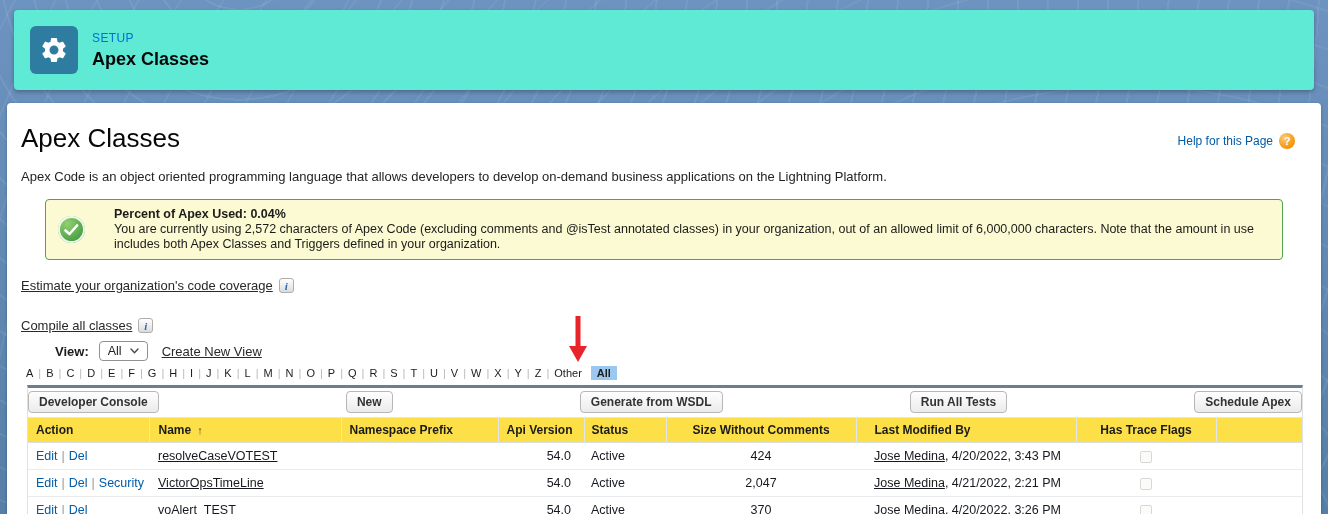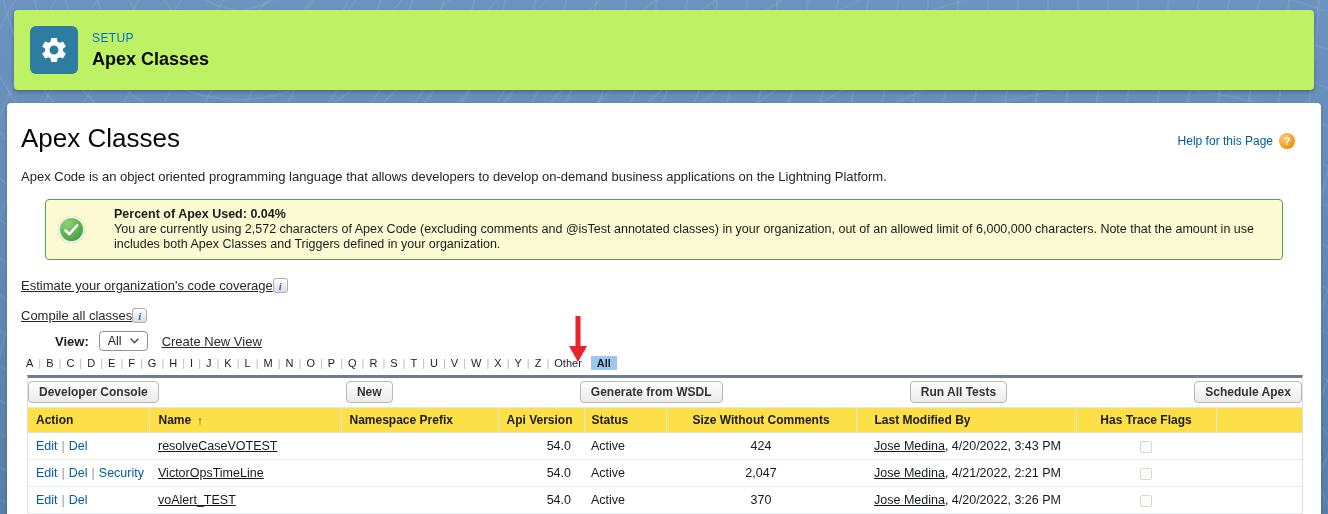--- a/index.html
+++ b/index.html
@@ -10,21 +10,21 @@
     background-image:
       repeating-radial-gradient(circle at 18% -10%, rgba(255,255,255,.07) 0 2px, transparent 2px 30px),
       repeating-radial-gradient(circle at 85% 115%, rgba(255,255,255,.06) 0 2px, transparent 2px 36px),
       linear-gradient(180deg,#6d93c0 0%,#567fa7 100%);
   }
   a { cursor:pointer; }
 
   
   .header-card{
     position:absolute; left:14px; top:10px; right:14px; height:80px;
-    background:#bef264; border-radius:4px; box-shadow:0 2px 4px rgba(0,0,0,.28);
+    background:#5eead4; border-radius:4px; box-shadow:0 2px 4px rgba(0,0,0,.28);
     display:flex; align-items:center; padding:0 16px; gap:14px;
   }
   .gear-box{
     width:48px; height:48px; border-radius:6px; background:#2e7da0; flex:0 0 auto;
     display:flex; align-items:center; justify-content:center;
   }
   .header-text .eyebrow{ color:#0070d2; font-size:12px; letter-spacing:.4px; margin-bottom:4px; }
   .header-text .htitle{ color:#080707; font-size:18px; font-weight:bold; }
 
   
@@ -50,22 +50,22 @@
   }
   .check-icon{
     width:27px; height:27px; border-radius:50%; flex:0 0 auto;
     background:radial-gradient(circle at 35% 28%, #93cf70, #3f9a3f 80%);
     box-shadow:inset 0 0 0 2px rgba(255,255,255,.9);
     display:flex; align-items:center; justify-content:center;
   }
   .notice-text{ font-size:12.5px; line-height:15px; color:#1b1b1b; }
   .notice-title{ font-weight:bold; }
 
-  .tool-link-row{ margin-top:18px; font-size:13px; display:flex; align-items:flex-end; }
-  .tool-link-row + .tool-link-row{ margin-top:15px; }
+  .tool-link-row{ margin-top:18px; font-size:13px; display:flex; align-items:flex-end; gap:6px; }
+  .tool-link-row + .tool-link-row{ margin-top:25px; }
   .tool-link{ color:#2b2826; text-decoration:underline; }
   .info-icon{
     display:inline-flex; width:15px; height:15px; border:1px solid #b0adab; border-radius:3px;
     background:linear-gradient(#fff,#dcdcdc); color:#1f6bbf;
     font-family:"Liberation Serif", serif; font-style:italic; font-weight:bold; font-size:11px;
     align-items:center; justify-content:center;
   }
 
   .view-row{ margin:8px 0 0 34px; display:flex; align-items:center; gap:10px; font-size:13px; }
   .view-label{ font-weight:bold; color:#1b1b1b; }

